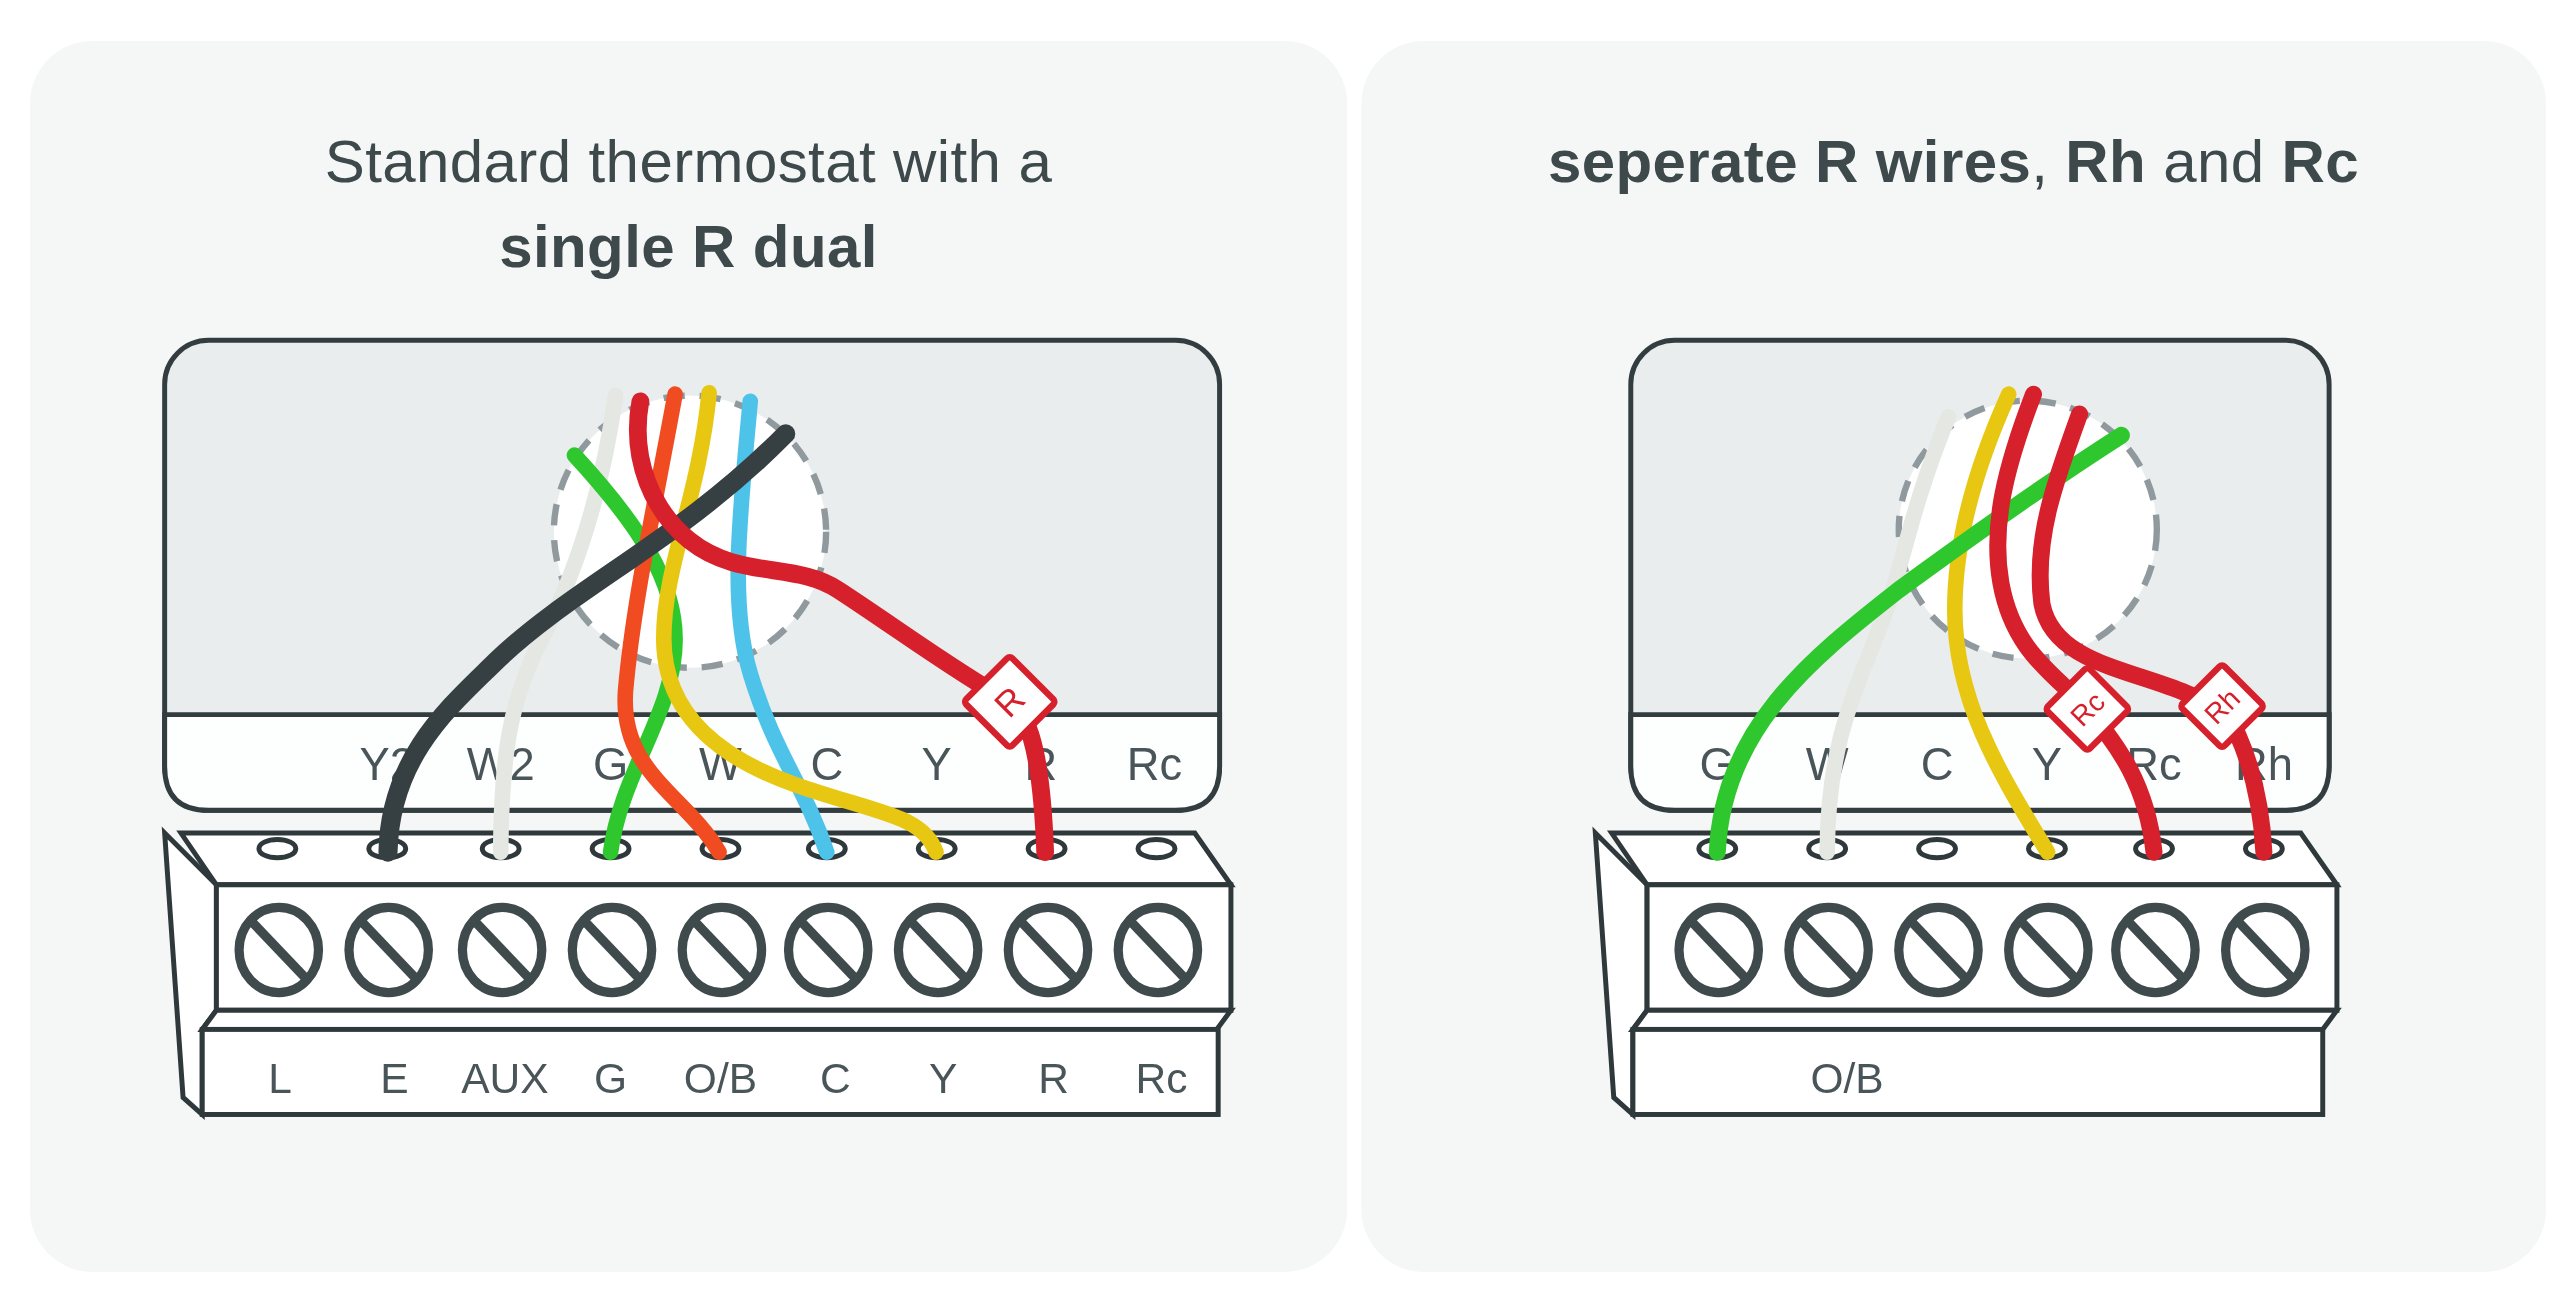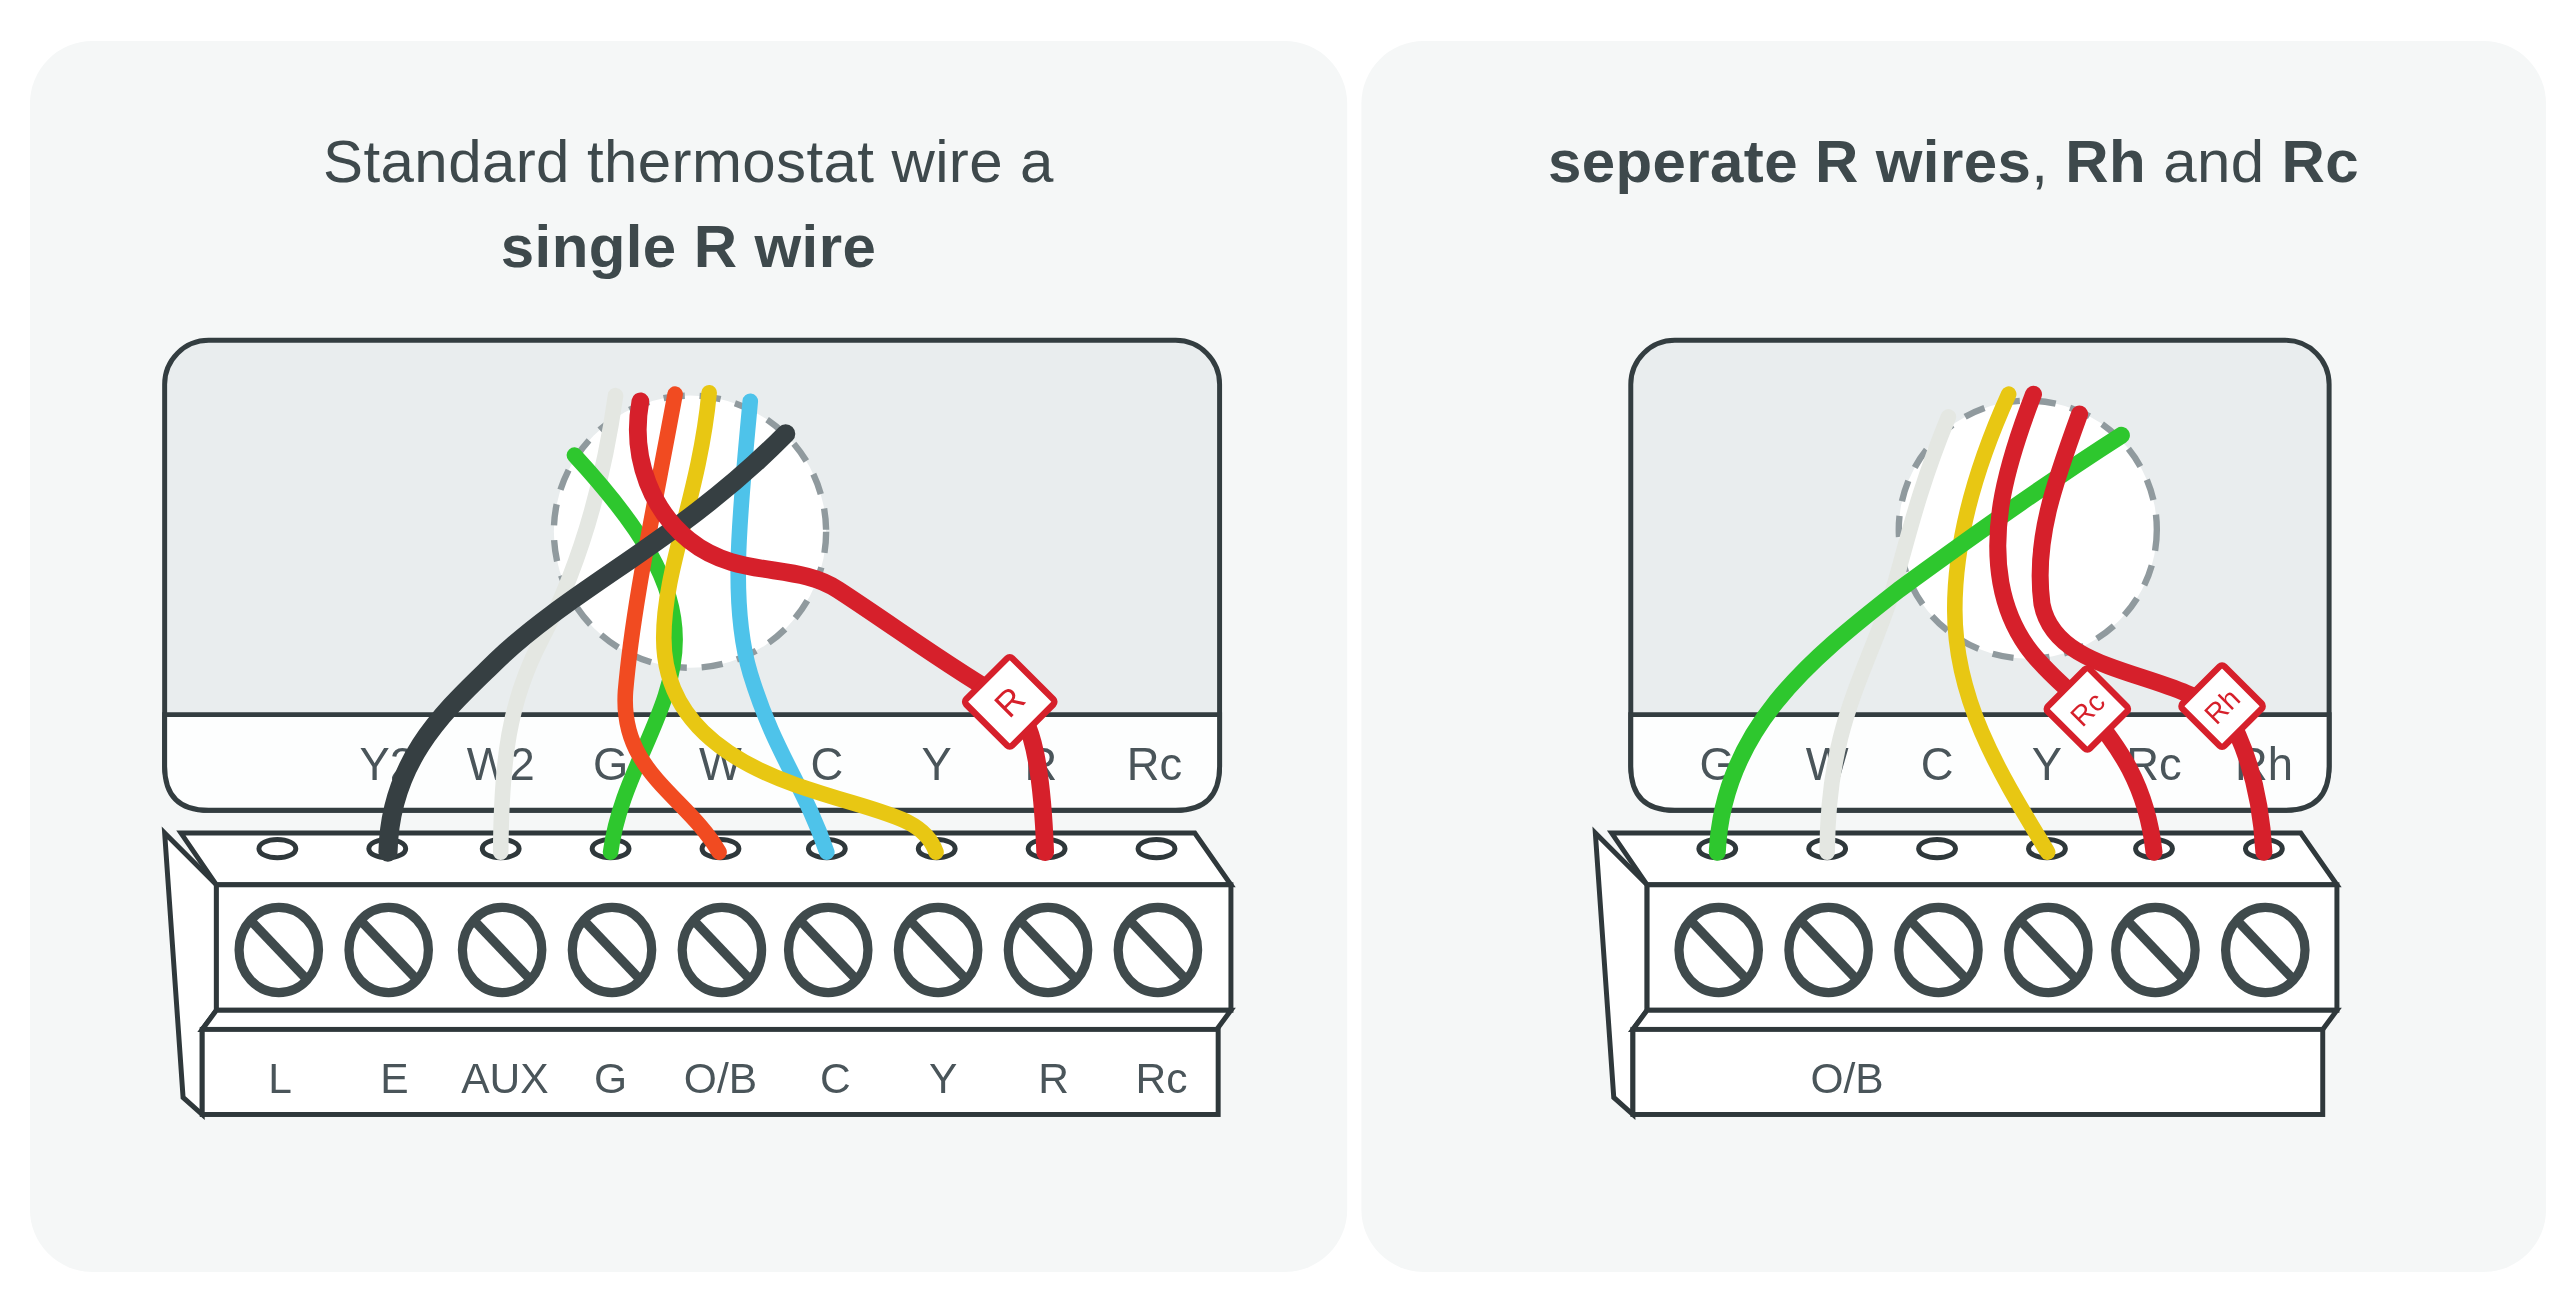--- a/index.html
+++ b/index.html
@@ -196,19 +196,19 @@
     <rect x="-42" y="-42" width="84" height="84" rx="5" fill="#ffffff" stroke="#d6202b" stroke-width="9"></rect>
     <text class="tag-text" style="font-size:40px" transform="rotate(-90)" text-anchor="middle" dominant-baseline="central">Rc</text>
   </g>
   <g transform="translate(3134,996) rotate(45)">
     <rect x="-42" y="-42" width="84" height="84" rx="5" fill="#ffffff" stroke="#d6202b" stroke-width="9"></rect>
     <text class="tag-text" style="font-size:40px" transform="rotate(-90)" text-anchor="middle" dominant-baseline="central">Rh</text>
   </g>
 </svg>
 
 <div class="title" id="left-title">
-  <div>Standard thermostat wire a</div>
-  <div class="l2"><b>single R wire</b></div>
+  <div>Standard thermostat with a</div>
+  <div class="l2"><b>single R dual</b></div>
 </div>
 <div class="title" id="right-title">
   <div class="l2"><b>seperate R wires</b><span>, </span><b>Rh</b><span> and </span><b>Rc</b></div>
 </div>
 
 
 </body></html>

